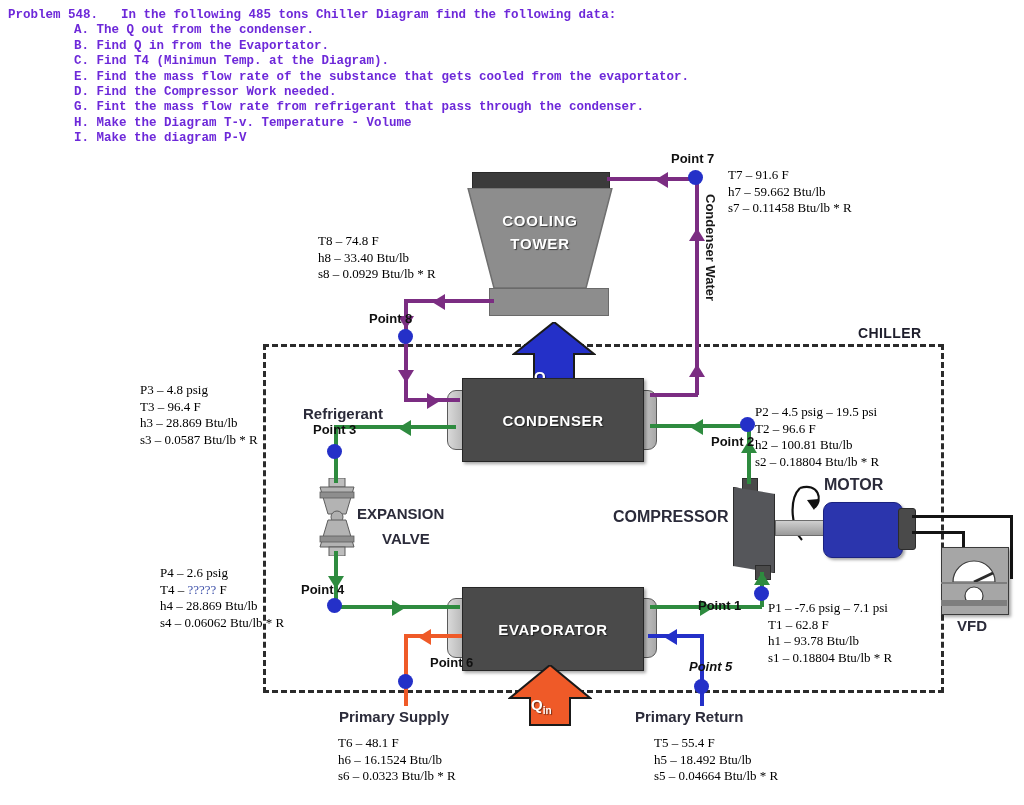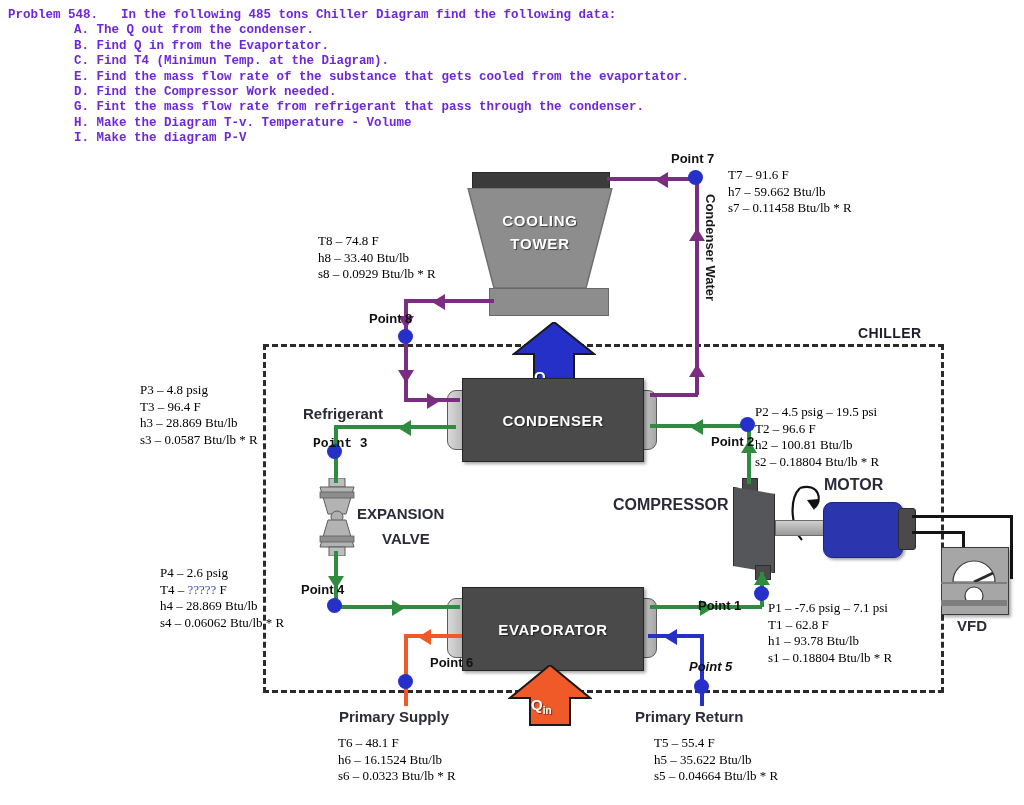--- a/index.html
+++ b/index.html
@@ -232,21 +232,21 @@
     <rect x="4" y="58" width="34" height="6" fill="#8e8e8e" stroke="#5c5c5c" stroke-width="0.8"></rect>
     <rect x="13" y="69" width="16" height="9" fill="#bdbdbd" stroke="#5c5c5c" stroke-width="1"></rect>
   </svg>
 </div>
 <div class="abs eqlabel" style="left:357px; top:505px;">EXPANSION</div>
 <div class="abs eqlabel" style="left:382px; top:530px;">VALVE</div>
 
 <div class="abs nozzle" style="left:742px; top:478px; width:14px; height:12px;"></div>
 <div class="abs compressor" style="left:733px; top:487px;"></div>
 <div class="abs nozzle" style="left:755px; top:565px; width:14px; height:13px;"></div>
-<div class="abs eqlabel big" style="left:613px; top:496px;text-align:right;">COMPRESSOR</div>
+<div class="abs eqlabel big" style="left:613px; top:508px;text-align:right;">COMPRESSOR</div>
 
 <div class="abs" style="left:790px; top:478px;">
   <svg width="38" height="68" viewBox="0 0 38 68">
     <path d="M10,10 C28,4 34,22 24,30" fill="none" stroke="#111" stroke-width="2.2"></path>
     <polygon points="24,32 17,22 29,21" fill="#111"></polygon>
     <path d="M10,10 C-2,22 2,52 12,62" fill="none" stroke="#111" stroke-width="2.2"></path>
   </svg>
 </div>
 
 <div class="abs shaft" style="left:775px; top:520px; width:52px; height:14px;"></div>
@@ -322,21 +322,21 @@
 <div class="abs node" style="left:398px; top:329px;"></div>
 <div class="abs node" style="left:327px; top:444px;"></div>
 <div class="abs node" style="left:740px; top:417px;"></div>
 <div class="abs node" style="left:327px; top:598px;"></div>
 <div class="abs node" style="left:754px; top:586px;"></div>
 <div class="abs node" style="left:398px; top:674px;"></div>
 <div class="abs node" style="left:694px; top:679px;"></div>
 
 <div class="abs ptlabel" style="left:671px; top:151px;">Point 7</div>
 <div class="abs ptlabel" style="left:369px; top:311px;">Point 8</div>
-<div class="abs ptlabel" style="left:313px; top:436px;font-family:Liberation Mono, monospace;">Point 3</div>
+<div class="abs ptlabel" style="left:313px; top:422px;">Point 3</div>
 <div class="abs ptlabel" style="left:711px; top:434px;">Point 2</div>
 <div class="abs ptlabel" style="left:301px; top:582px;">Point 4</div>
 <div class="abs ptlabel" style="left:698px; top:598px;">Point 1</div>
 <div class="abs ptlabel" style="left:382px; top:655px;margin-left:48px;">Point 6</div>
 <div class="abs ptlabel" style="left:689px; top:659px;font-style:italic;">Point 5</div>
 
 <div class="abs flowlabel" style="left:303px; top:405px;">Refrigerant</div>
 <div class="abs vert-text" style="left:703px; top:194px;">Condenser Water</div>
 <div class="abs flowlabel" style="left:339px; top:708px;">Primary Supply</div>
 <div class="abs flowlabel" style="left:635px; top:708px;">Primary Return</div>
@@ -384,15 +384,15 @@
 </div>
 
 <div class="abs datablk" style="left:338px; top:735px;">
   <div>T6 – 48.1 F</div>
   <div>h6 – 16.1524 Btu/lb</div>
   <div>s6 – 0.0323 Btu/lb * R</div>
 </div>
 
 <div class="abs datablk" style="left:654px; top:735px;">
   <div>T5 – 55.4 F</div>
-  <div>h5 – 35.622 Btu/lb</div>
+  <div>h5 – 18.492 Btu/lb</div>
   <div>s5 – 0.04664 Btu/lb * R</div>
 </div>
 
 </body></html>

